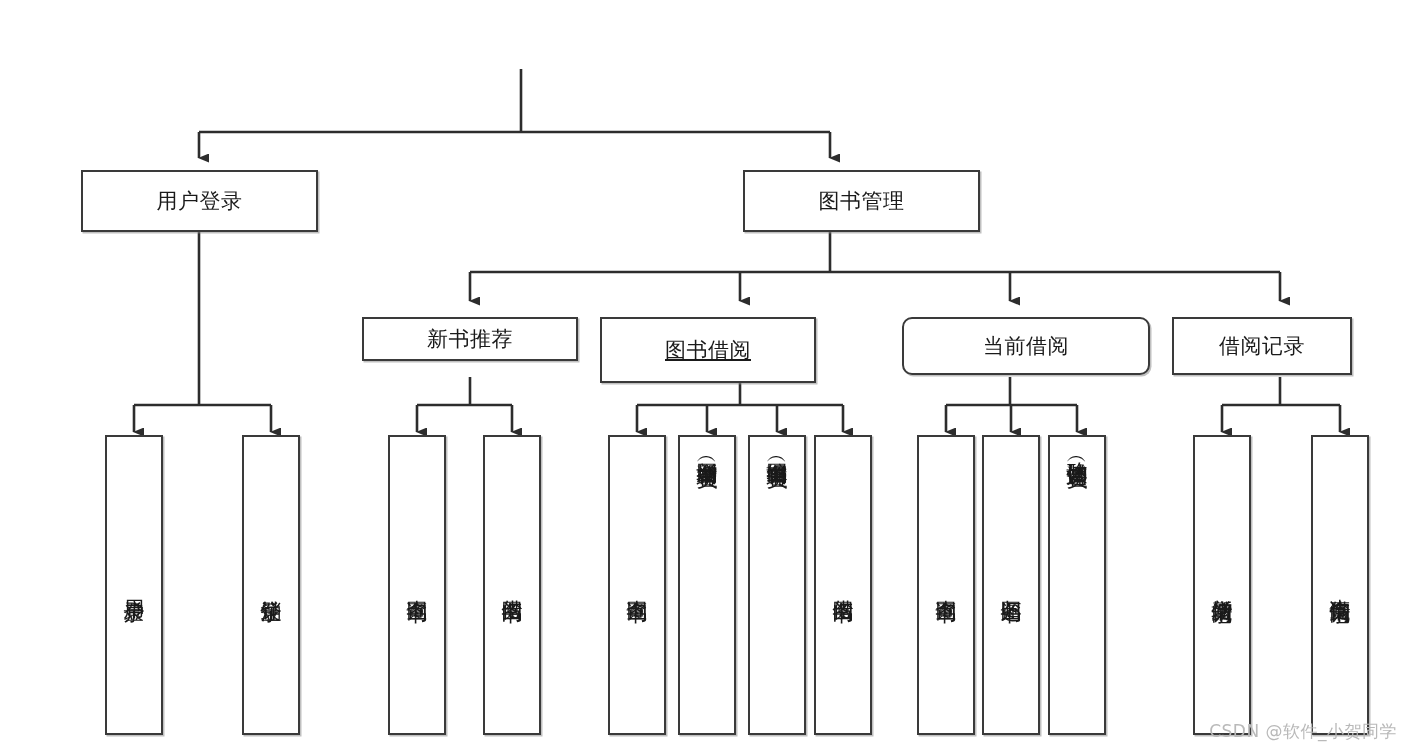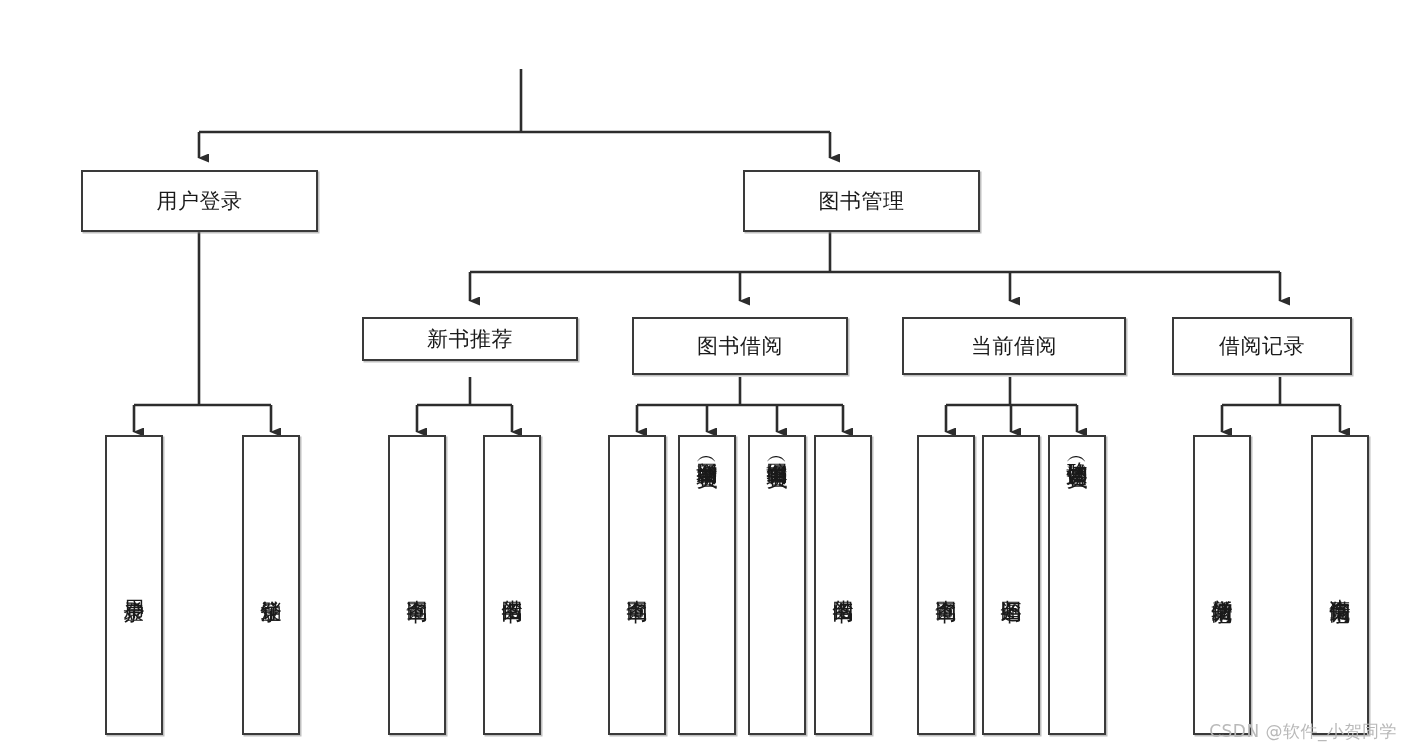--- a/index.html
+++ b/index.html
@@ -148,25 +148,25 @@
   </div>
 
   <div class="node horizontal" style="left:711px; top:170px; width:237px; height:62px;margin-left:32px;">
     <span class="node-label">图书管理</span>
   </div>
 
   <div class="node horizontal" style="left:362px; top:317px; width:216px; height:44px;">
     <span class="node-label">新书推荐</span>
   </div>
 
-  <div class="node horizontal" style="left:632px; top:317px; width:216px; height:58px;">
+  <div class="node horizontal" style="left:600px; top:317px; width:216px; height:66px;text-decoration:underline;">
     <span class="node-label">图书借阅</span>
   </div>
 
-  <div class="node horizontal" style="left:902px; top:317px; width:224px; height:58px;">
+  <div class="node horizontal" style="left:902px; top:317px; width:248px; height:58px;border-radius:10px;">
     <span class="node-label">当前借阅</span>
   </div>
 
   <div class="node horizontal" style="left:1172px; top:317px; width:180px; height:58px;">
     <span class="node-label">借阅记录</span>
   </div>
 
   <div class="node vertical vcenter" style="left:105px; top:435px; width:58px; height:300px;">
     <span class="node-label">用户登录</span>
   </div>

